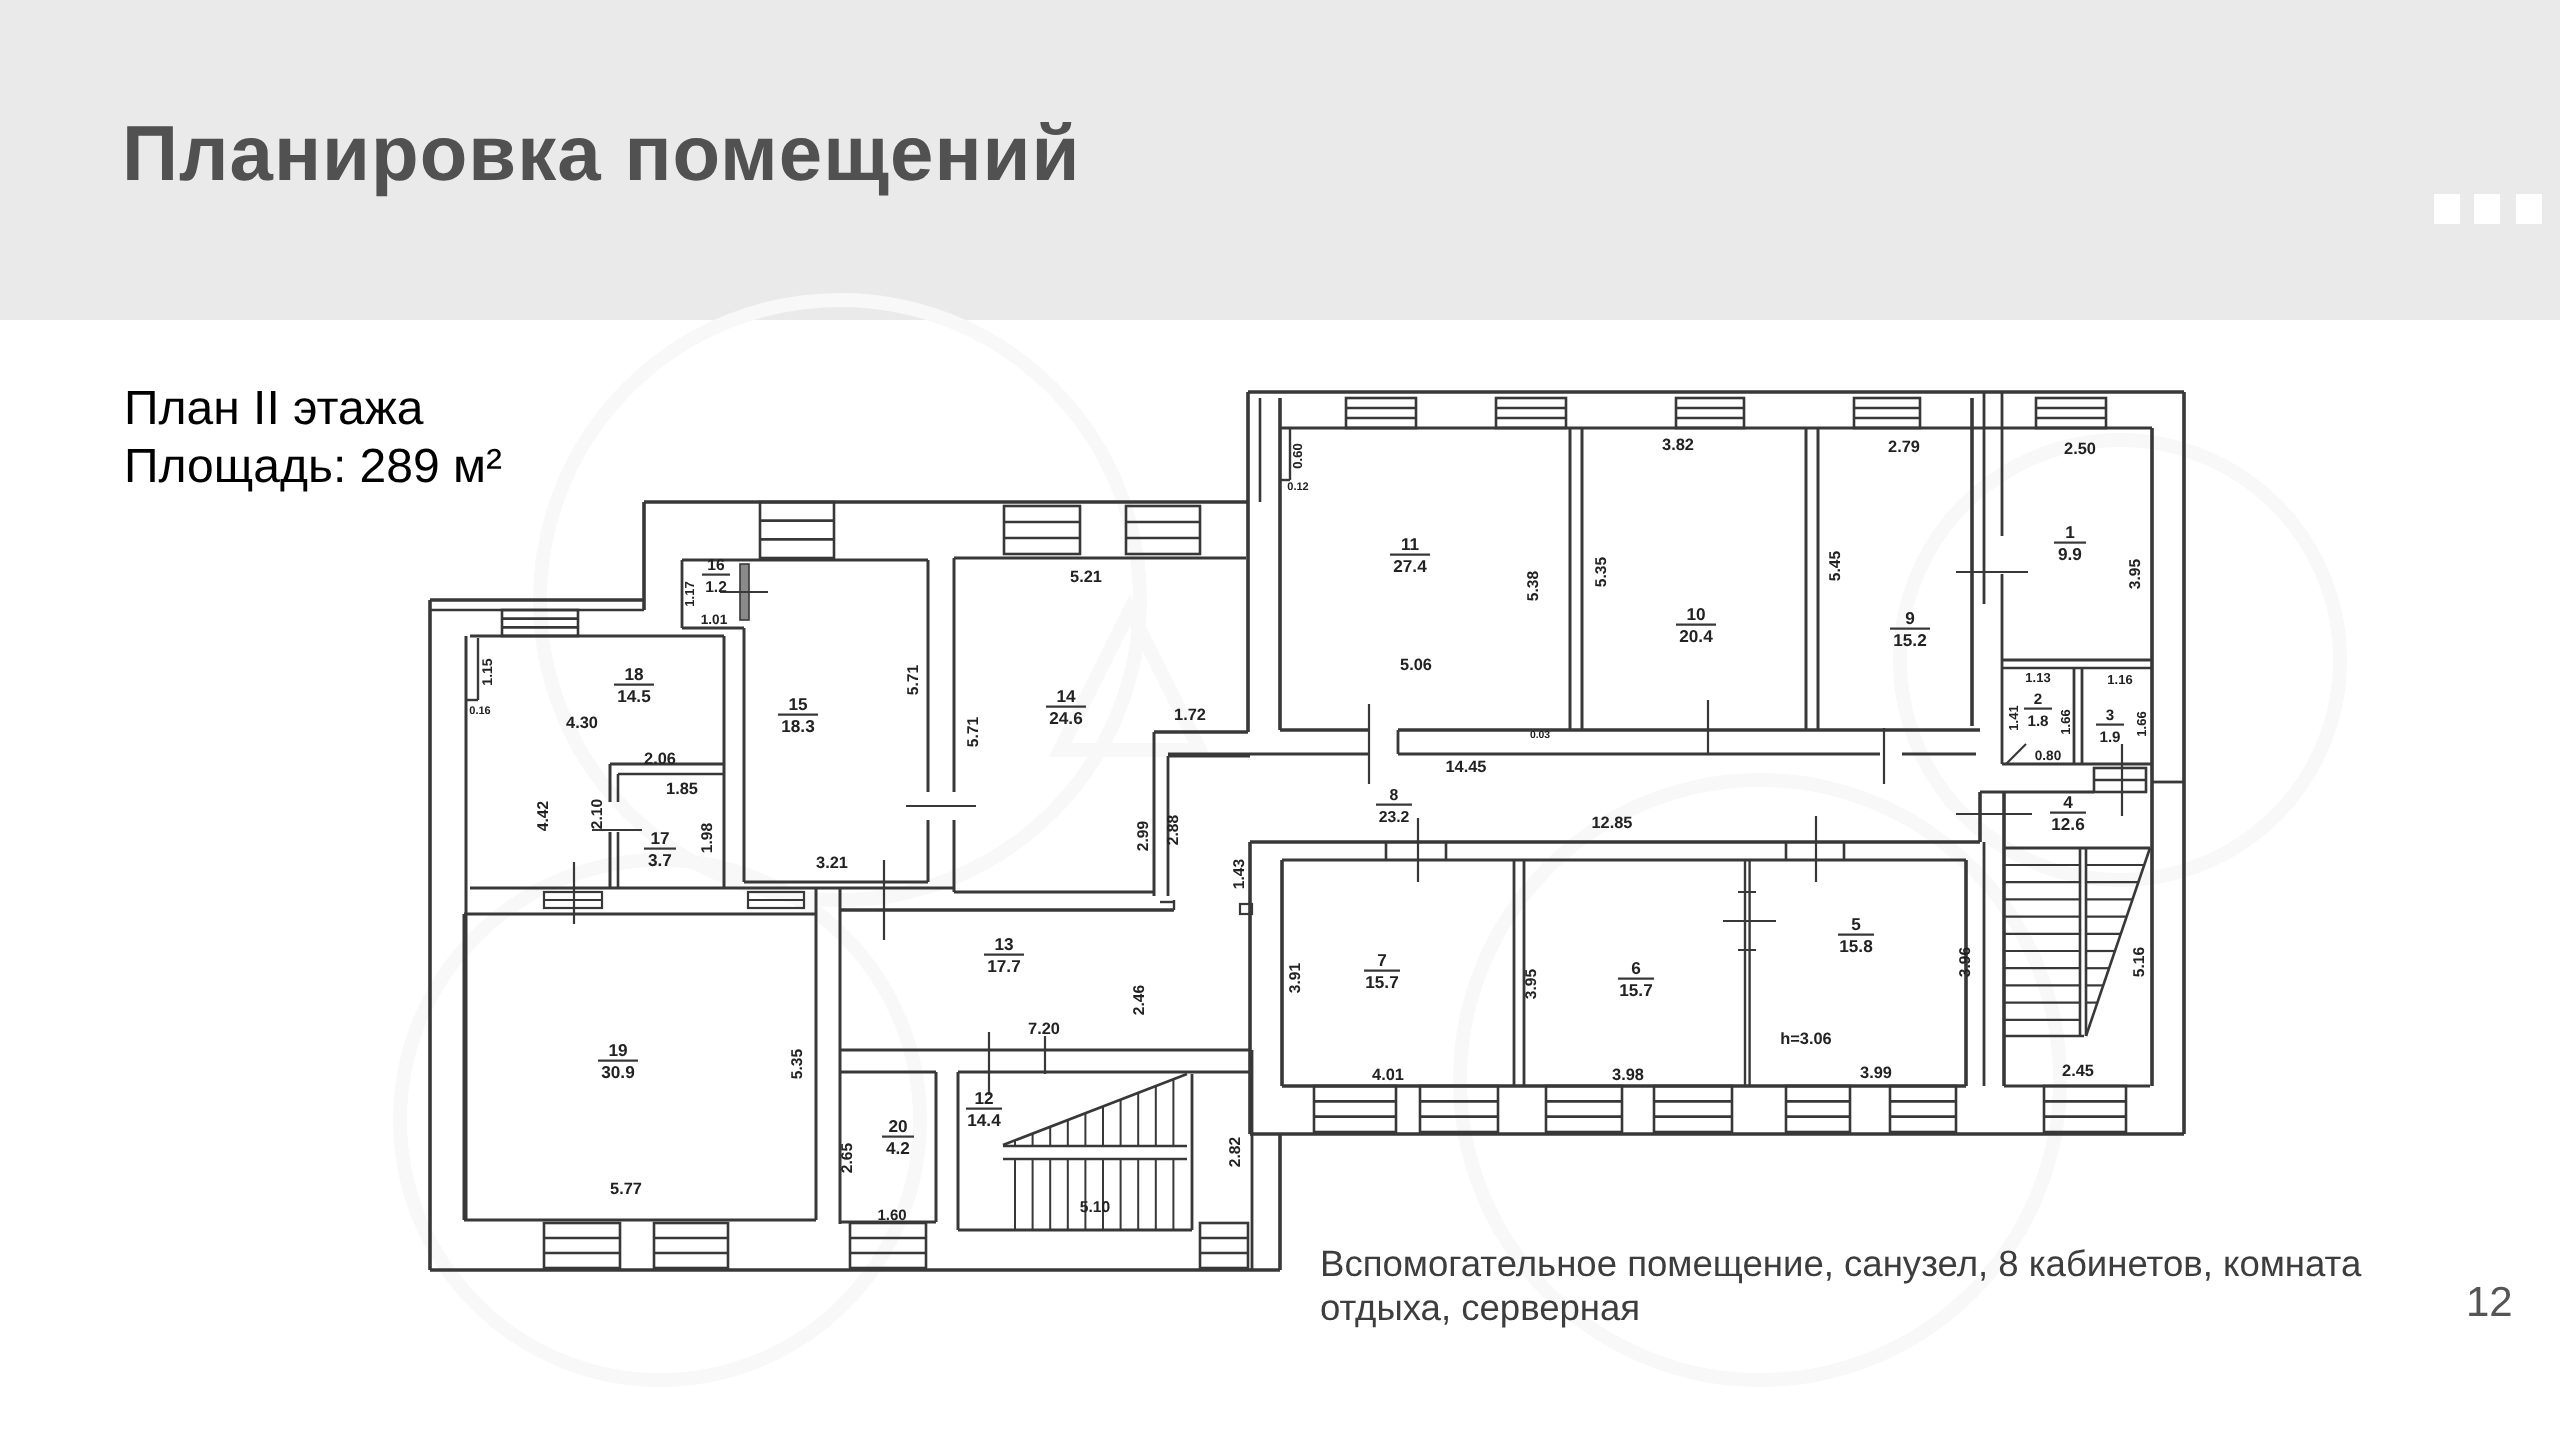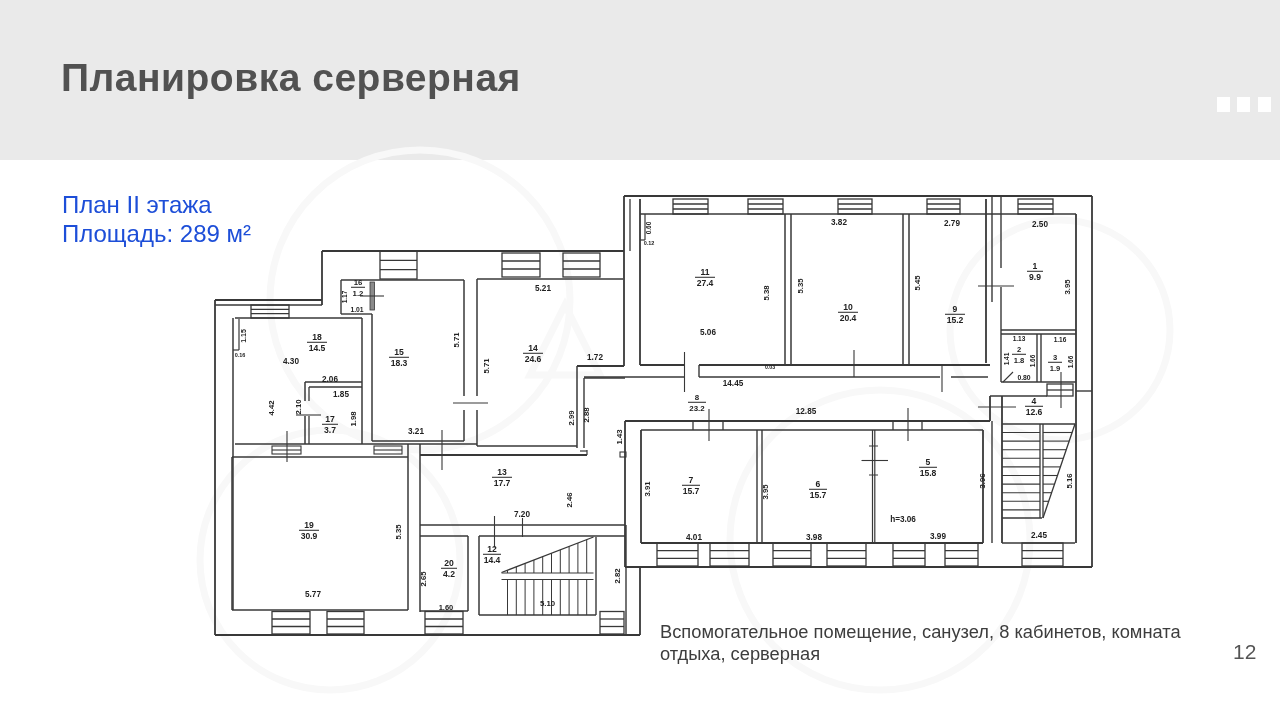--- a/index.html
+++ b/index.html
@@ -1,25 +1,25 @@
 <!DOCTYPE html>
 <html><head><meta charset="utf-8">
 <style>
   html,body { margin:0; padding:0; width:1280px; height:720px; background:#ffffff;
               font-family:"Liberation Sans", sans-serif; overflow:hidden; }
   .header { position:absolute; left:0; top:0; width:1280px; height:160px; background:#eaeaea; }
   .title  { position:absolute; left:61px; top:56px; font-size:39px; font-weight:bold; color:#515151; letter-spacing:0.5px; }
   .dots span { position:absolute; top:97px; width:13px; height:15px; background:#fff; }
-  .blue { position:absolute; left:62px; top:190px; font-size:24px; line-height:29px; color:#1d4ed8; }
+  .blue { position:absolute; left:62px; top:190px; font-size:24px; line-height:29px; color:#000000; }
   .foot { position:absolute; left:660px; top:621px; font-size:18.3px; line-height:21.5px; color:#3d3d3d; }
   .pnum { position:absolute; left:1233px; top:640px; font-size:21px; color:#555; }
 </style></head>
 <body>
 <div class="header"></div>
-<div class="title">Планировка серверная</div>
+<div class="title">Планировка помещений</div>
 <div class="dots">
     <span style="left:1217px"></span>
     <span style="left:1237px"></span>
     <span style="left:1258px"></span>
   </div>
 <div class="blue">План II этажа<br>Площадь: 289 м²</div>
 <svg width="1280" height="720" style="position:absolute;left:0;top:0" viewBox="0 0 1280 720">
 <g stroke="#f8f8f8" stroke-width="7" fill="none">
 <circle cx="420" cy="300" r="150"></circle>
 <circle cx="330" cy="560" r="130"></circle>

